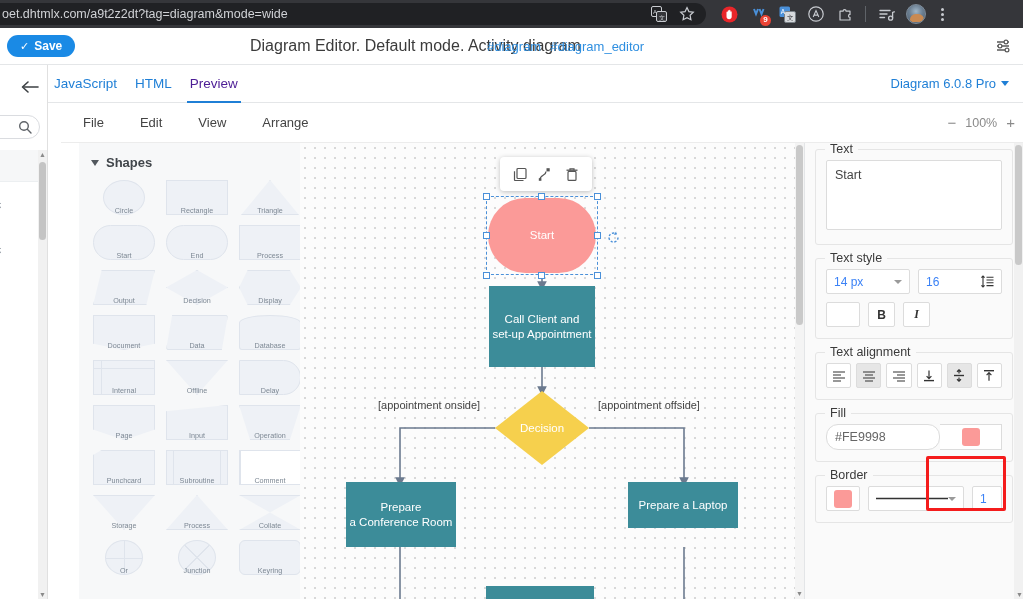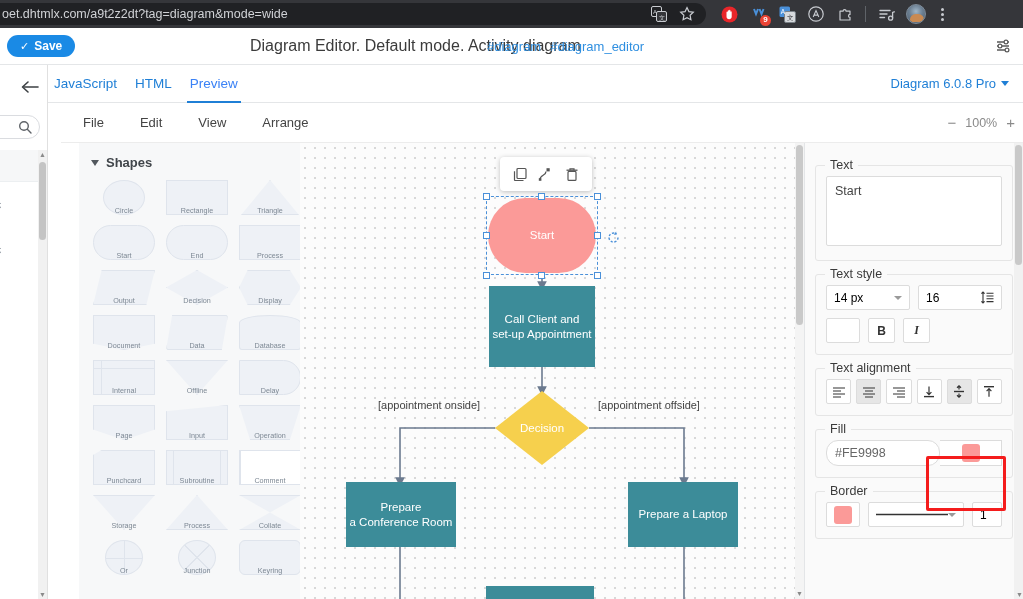--- a/index.html
+++ b/index.html
@@ -90,21 +90,21 @@
   
   .tabstrip {
     position:absolute; top:65px; left:48px; width:975px; height:38px;
     background:#fff; border-bottom:1px solid #e4e6e8; display:flex; align-items:center;
   }
   .tab {
     margin-left:18px; font-size:13.5px; color:#1f7fd6; cursor:pointer;
     height:38px; display:flex; align-items:center; position:relative;
   }
   .tab:first-child { margin-left:6px; }
-  .tab.active { color:#3b82f6; }
+  .tab.active { color:#4c1d95; }
   .tab.active:after {
     content:""; position:absolute; left:-3px; right:-3px; bottom:0; height:2px; background:#1f7fd6;
   }
   .version-label {
     position:absolute; right:14px; font-size:13px; color:#1f7fd6; cursor:pointer;
     display:flex; align-items:center; gap:5px;
   }
   .caret-dn { width:0;height:0;border-left:4px solid transparent;border-right:4px solid transparent;border-top:5px solid #1f7fd6; }
 
   
@@ -254,21 +254,21 @@
     position:absolute; top:-8px; left:9px; background:#fafafa; padding:0 5px;
     font-size:12.5px; color:#3a3a3a;
   }
   .txtarea {
     width:100%; height:70px; border:1px solid #dcdcdc; background:#fff; border-radius:2px;
     font-family:inherit; font-size:12.5px; color:#444; padding:7px 8px; resize:none; outline:none;
   }
   .row { display:flex; gap:8px; }
   .ctl {
     height:25px; border:1px solid #dcdcdc; background:#fff; border-radius:2px;
-    display:flex; align-items:center; padding:0 7px; font-size:12px; color:#000000;
+    display:flex; align-items:center; padding:0 7px; font-size:12px; color:#3b82f6;
   }
   .ctl.sel { flex:1; justify-content:space-between; cursor:pointer; }
   .ctl.num { flex:1; justify-content:space-between; }
   .caret-sm { width:0;height:0;border-left:4px solid transparent;border-right:4px solid transparent;border-top:4px solid #9a9a9a; }
   .sq-btn {
     width:27px; height:25px; border:1px solid #dcdcdc; background:#fff; border-radius:2px;
     display:flex; align-items:center; justify-content:center; font-size:12px; cursor:pointer; color:#333;
   }
   .sq-btn.on { background:#e6e6e6; }
   .swatch-btn { width:34px; height:25px; border:1px solid #dcdcdc; background:#fff; border-radius:2px; }
@@ -634,35 +634,35 @@
     </div>
 
     <div class="edge-lbl" style="left:78px; top:256px;">[appointment onside]</div>
     <div class="edge-lbl" style="left:298px; top:256px;">[appointment offside]</div>
 
     <div class="node teal" style="left:46px; top:339px; width:110px; height:65px; flex-direction:column;">
       <span>Prepare</span>
       <span>a Conference Room</span>
     </div>
 
-    <div class="node teal" style="left:328px; top:339px; width:110px; height:65px;">
+    <div class="node teal" style="left:328px; top:339px; width:110px; height:46px;">
       <span>Prepare a Laptop</span>
     </div>
 
     <div class="node teal" style="left:186px; top:443px; width:108px; height:40px;"></div>
 
     <div class="cv-scroll-v">
       <div class="cv-thumb-v"></div>
       <span class="cv-dn">▼</span>
     </div>
   </div>
 
   <div class="props">
 
-    <div class="fieldset" style="margin-top:22px;">
+    <div class="fieldset" style="margin-top:6px;">
       <div class="legend">Text</div>
       <textarea class="txtarea" value="Start" style="">Start</textarea>
     </div>
 
     <div class="fieldset">
       <div class="legend">Text style</div>
       <div class="row">
         <div class="ctl sel">
           <span>14 px</span>
           <span class="caret-sm"></span>

